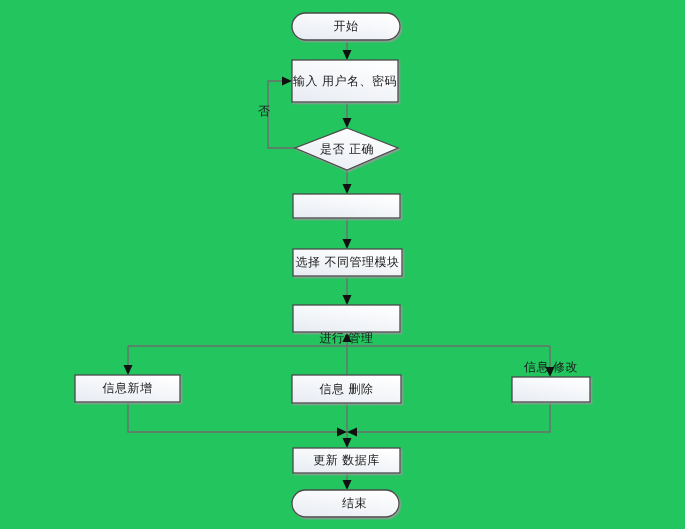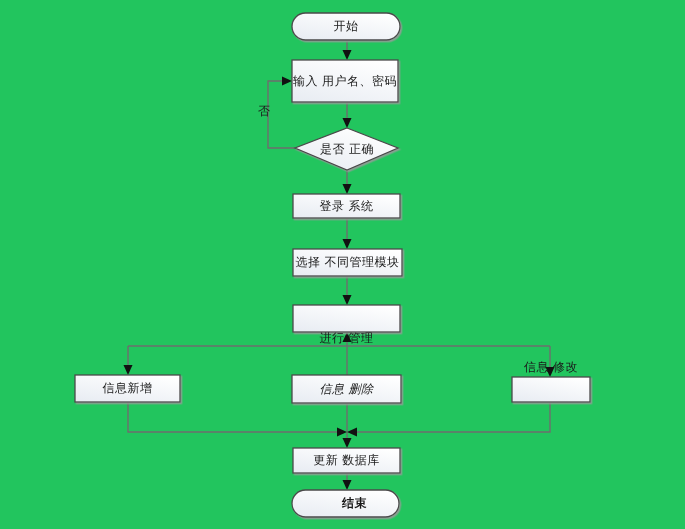--- a/index.html
+++ b/index.html
@@ -101,31 +101,30 @@
       <rect x="292" y="490" width="107" height="27" rx="13.5" ry="13.5"></rect>
     </g>
   </svg>
 
   <div class="node-label" style="left:292px; top:13px;  width:108px; height:27px;">开始</div>
 
   <div class="node-label" style="left:292px; top:60px;  width:106px; height:42px;">输入 用户名、密码</div>
 
   <div class="node-label" style="left:297px; top:128px; width:100px; height:42px;">是否 正确</div>
 
-  <div class="node-label" style="left:293px; top:194px; width:107px; height:24px;">登录 系统</div>
 
   <div class="node-label" style="left:293px; top:249px; width:109px; height:27px;border-radius:9px;">选择 不同管理模块</div>
 
   <div class="node-label" style="left:293px; top:305px; width:107px; height:27px;margin-top:20px;">进行 管理</div>
 
   <div class="node-label" style="left:75px;  top:375px; width:105px; height:27px;">信息新增</div>
 
-  <div class="node-label" style="left:292px; top:375px; width:109px; height:28px;font-style:italic;">信息 删除</div>
+  <div class="node-label" style="left:292px; top:375px; width:109px; height:28px;">信息 删除</div>
 
   <div class="node-label" style="left:512px; top:355px; width:78px;  height:25px;">信息 修改</div>
 
   <div class="node-label" style="left:293px; top:448px; width:107px; height:25px;">更新 数据库</div>
 
-  <div class="node-label" style="left:292px; top:490px; width:125px; height:27px;font-weight:bold;">结束</div>
+  <div class="node-label" style="left:292px; top:490px; width:125px; height:27px;">结束</div>
 
   <div class="edge-label" style="left:256px; top:103px; width:16px; text-align:center;">否</div>
 
 </div>
 
 </body></html>

